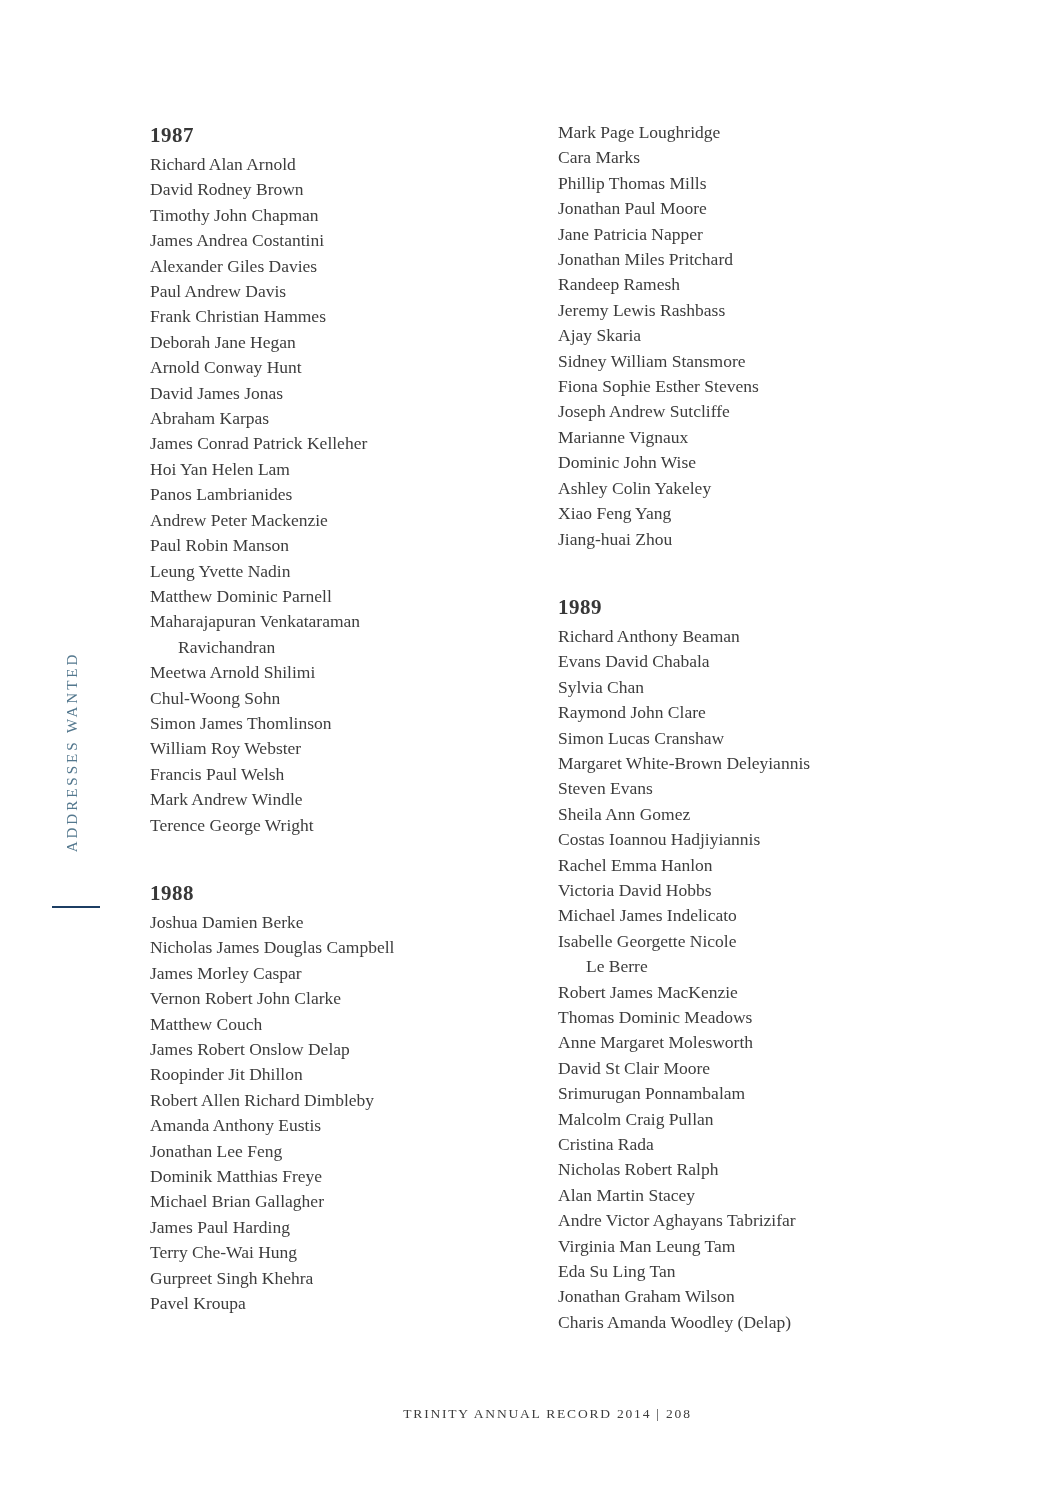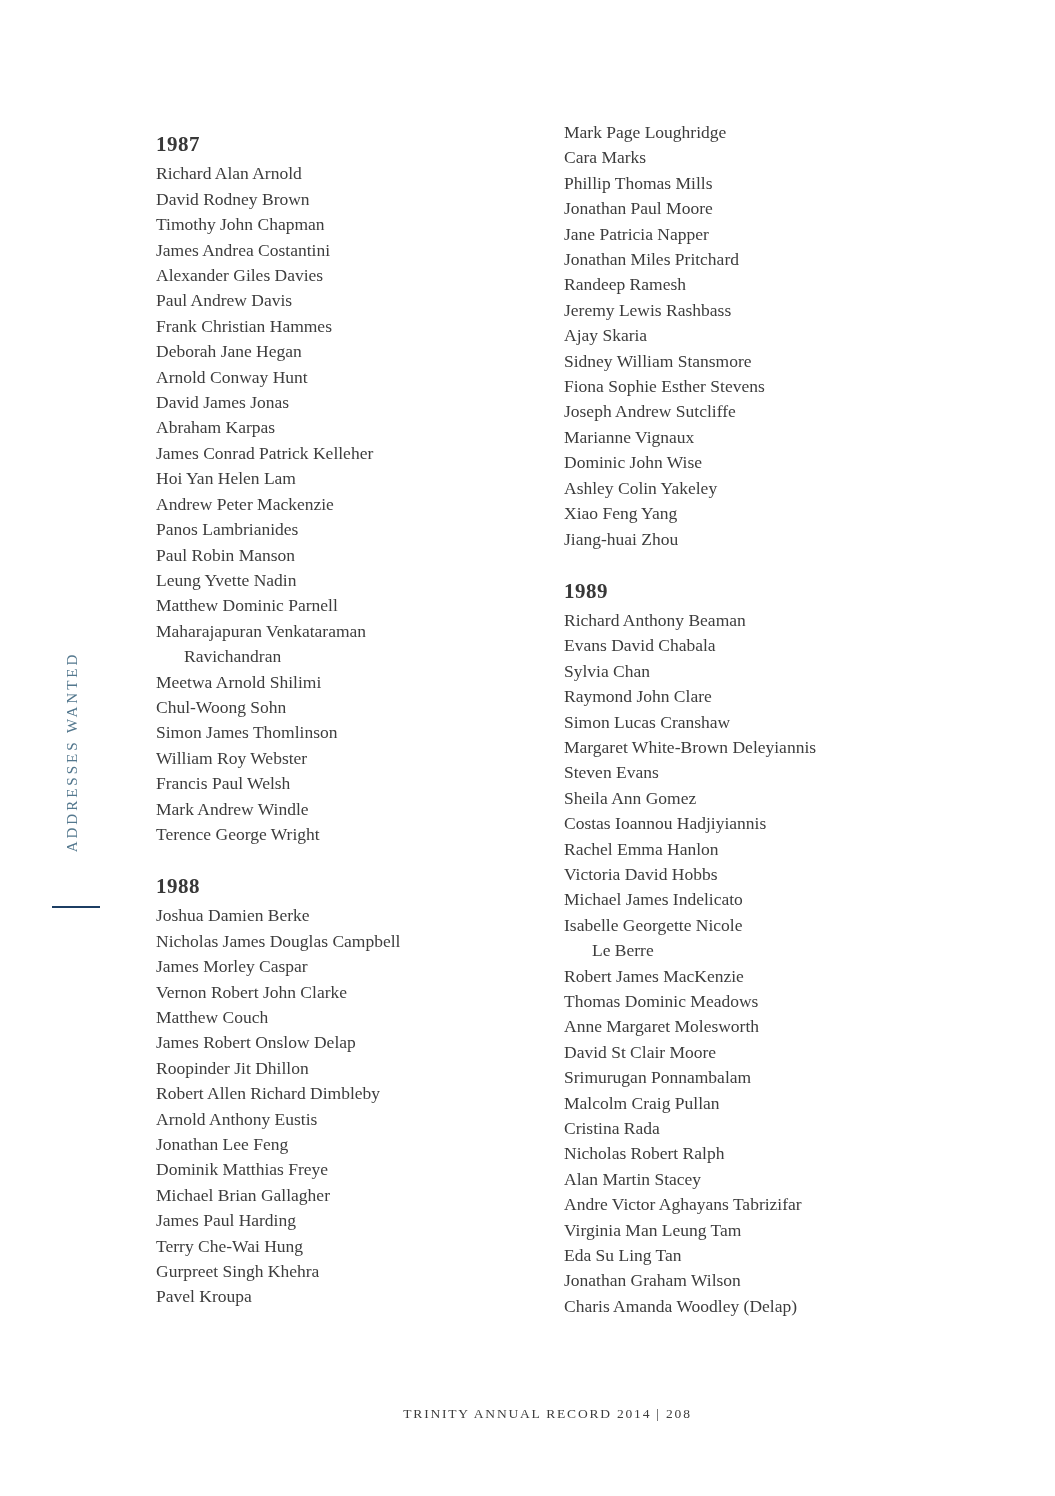--- a/index.html
+++ b/index.html
@@ -9,28 +9,27 @@
     width: 1055px;
     height: 1496px;
     background: #ffffff;
     font-family: "Liberation Serif", serif;
     color: var(--body-text, #3d3d3d);
     overflow: hidden;
   }
   .columns {
     position: absolute;
     top: 120px;
-    left: 156px;
+    left: 150px;
     display: flex;
-    align-items: center;
   }
   .col { display: block; }
   .col-left  { width: 408px; }
   .col-right { width: 400px; }
-  .block + .block { margin-top: 24px; }
+  .block + .block { margin-top: 40px; }
   .year-heading {
     font-size: 21px;
     font-weight: bold;
     color: var(--heading-text, #383838);
     letter-spacing: 0.5px;
     line-height: 30px;
     margin-bottom: 2px;
   }
   .name {
     font-size: 17.5px;
@@ -89,22 +88,22 @@
           <div class="name">James Andrea Costantini</div>
           <div class="name">Alexander Giles Davies</div>
           <div class="name">Paul Andrew Davis</div>
           <div class="name">Frank Christian Hammes</div>
           <div class="name">Deborah Jane Hegan</div>
           <div class="name">Arnold Conway Hunt</div>
           <div class="name">David James Jonas</div>
           <div class="name">Abraham Karpas</div>
           <div class="name">James Conrad Patrick Kelleher</div>
           <div class="name">Hoi Yan Helen Lam</div>
+          <div class="name">Panos Lambrianides</div>
           <div class="name">Andrew Peter Mackenzie</div>
-          <div class="name">Panos Lambrianides</div>
           <div class="name">Paul Robin Manson</div>
           <div class="name">Leung Yvette Nadin</div>
           <div class="name">Matthew Dominic Parnell</div>
           <div class="name">Maharajapuran Venkataraman
 Ravichandran</div>
           <div class="name">Meetwa Arnold Shilimi</div>
           <div class="name">Chul-Woong Sohn</div>
           <div class="name">Simon James Thomlinson</div>
           <div class="name">William Roy Webster</div>
           <div class="name">Francis Paul Welsh</div>
@@ -114,21 +113,21 @@
         <div class="block">
           <div class="year-heading">1988</div>
           <div class="name">Joshua Damien Berke</div>
           <div class="name">Nicholas James Douglas Campbell</div>
           <div class="name">James Morley Caspar</div>
           <div class="name">Vernon Robert John Clarke</div>
           <div class="name">Matthew Couch</div>
           <div class="name">James Robert Onslow Delap</div>
           <div class="name">Roopinder Jit Dhillon</div>
           <div class="name">Robert Allen Richard Dimbleby</div>
-          <div class="name">Arnold Anthony Eustis</div>
+          <div class="name">Amanda Anthony Eustis</div>
           <div class="name">Jonathan Lee Feng</div>
           <div class="name">Dominik Matthias Freye</div>
           <div class="name">Michael Brian Gallagher</div>
           <div class="name">James Paul Harding</div>
           <div class="name">Terry Che-Wai Hung</div>
           <div class="name">Gurpreet Singh Khehra</div>
           <div class="name">Pavel Kroupa</div>
         </div>
       </div>
     <div class="col col-right" id="col-1">

